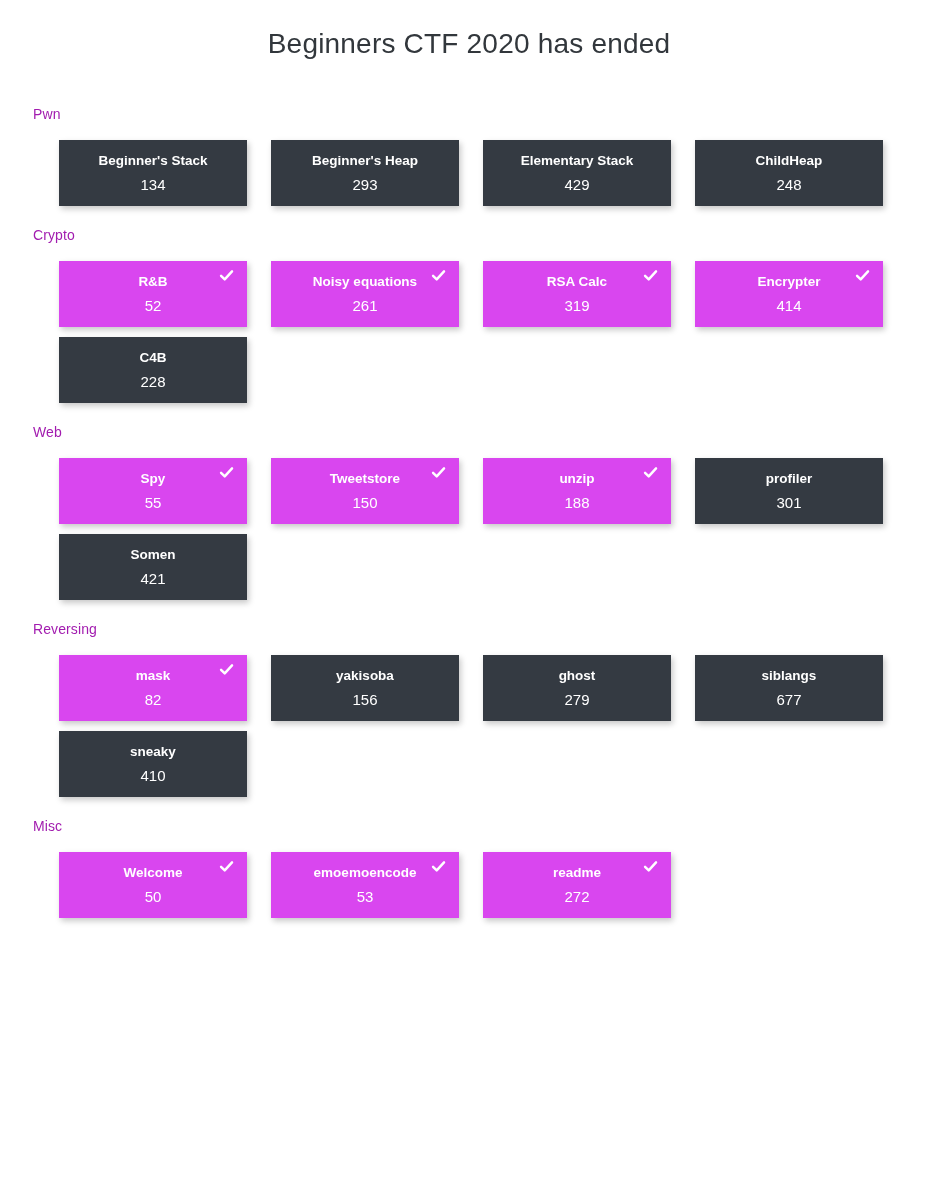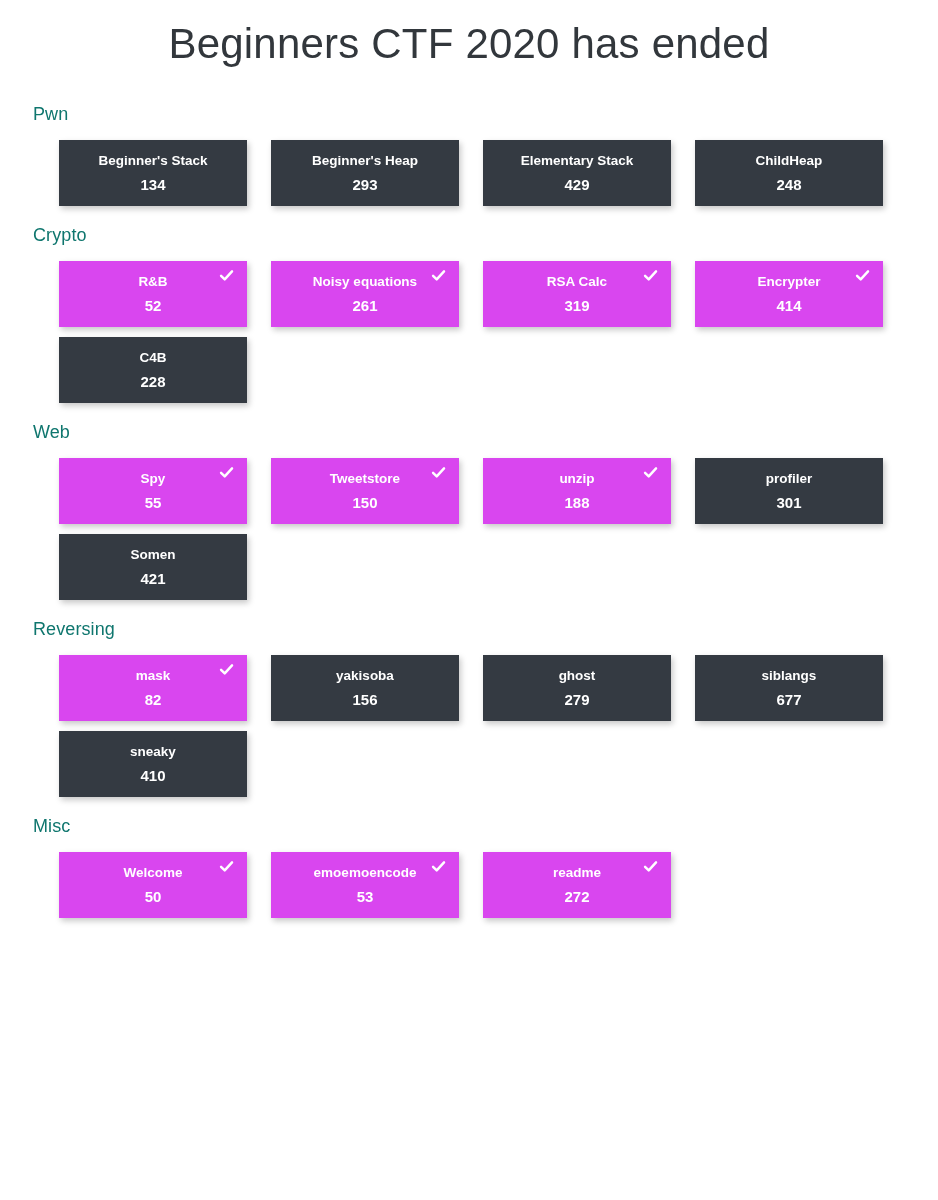--- a/index.html
+++ b/index.html
@@ -11,42 +11,42 @@
     width: 938px;
     height: 1200px;
     font-family: "Liberation Sans", sans-serif;
     color: #343a40;
     overflow: hidden;
     position: relative;
   }
 
   .page-title {
     text-align: center;
-    font-size: 42px;
+    font-size: 28px;
     font-weight: 400;
     color: #32373c;
     letter-spacing: 0.2px;
     margin: 0;
     padding-top: 24px;
     line-height: 40px;
   }
 
   .board {
     padding: 0 0 0 0;
     margin-top: 36px;
   }
 
   .category {
     margin-bottom: 15px;
   }
 
   .category-title {
-    font-size: 18px;
+    font-size: 14px;
     font-weight: 400;
-    color: #0f766e;
+    color: #a21caf;
     line-height: 28px;
     margin: 0 0 12px 33px;
     letter-spacing: 0.1px;
   }
 
   .card-grid {
     display: grid;
     grid-template-columns: repeat(4, 188px);
     column-gap: 24px;
     row-gap: 10px;
@@ -81,21 +81,21 @@
     font-weight: bold;
     color: #ffffff;
     line-height: 16px;
     text-align: center;
     padding: 0 22px;
     white-space: nowrap;
   }
 
   .card-score {
     font-size: 15px;
-    font-weight: bold;
+    font-weight: normal;
     color: #ffffff;
     line-height: 17px;
     text-align: center;
   }
 
   .solved-check {
     position: absolute;
     top: 7px;
     right: 13px;
     width: 15px;

